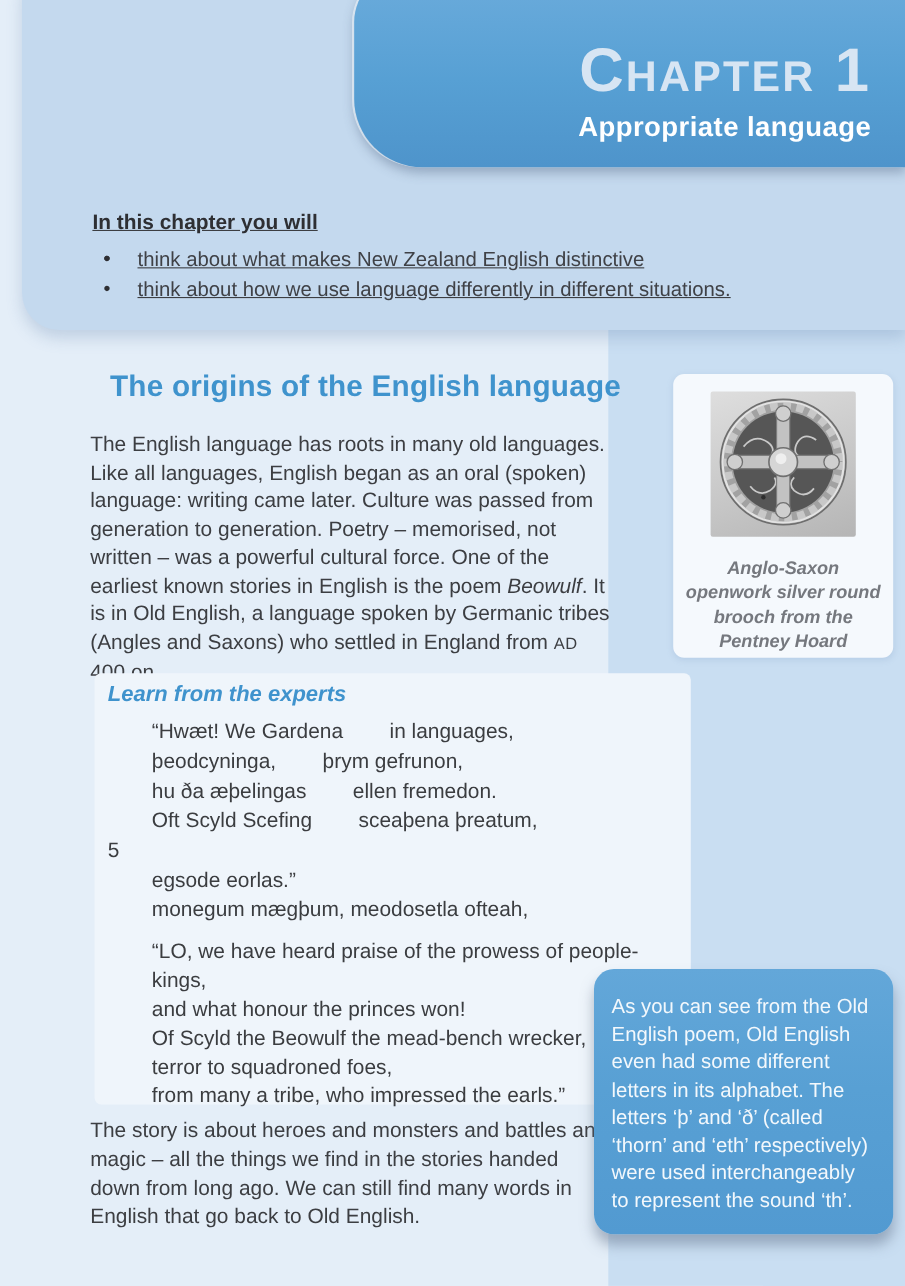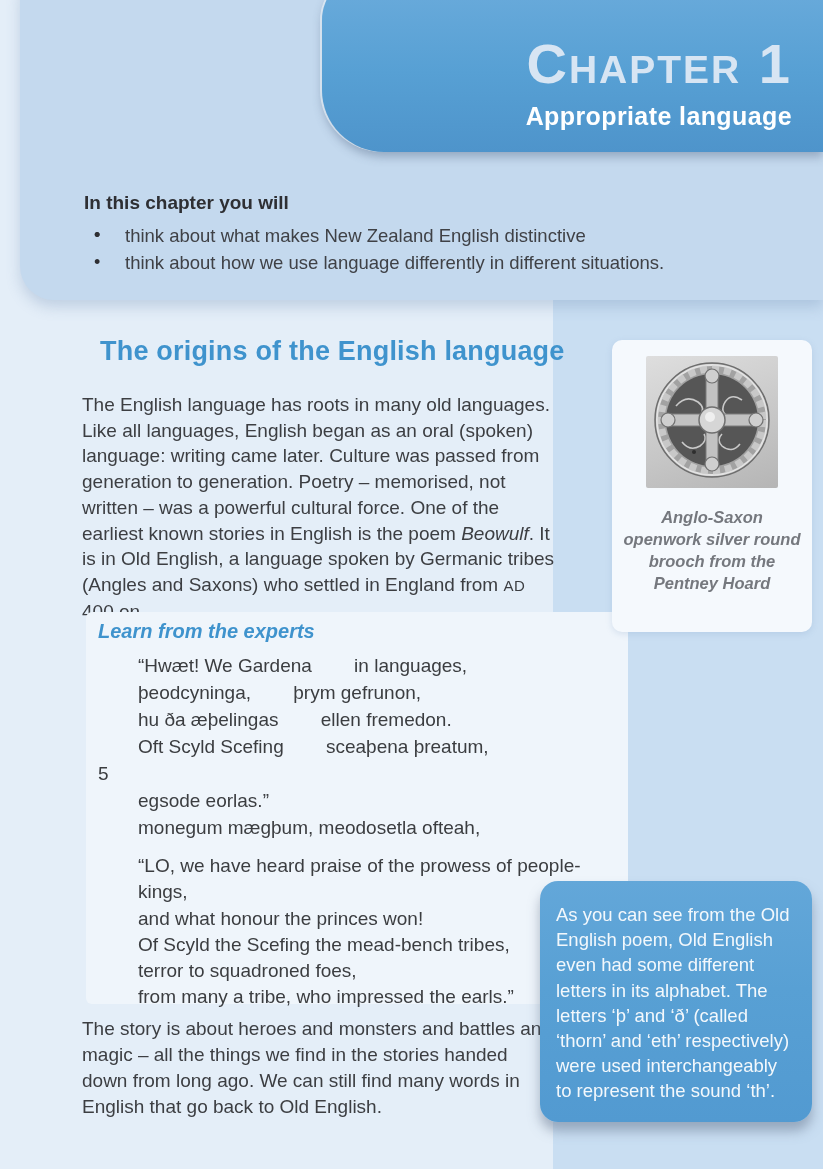--- a/index.html
+++ b/index.html
@@ -20,21 +20,21 @@
 
   .chapter-header{position:absolute;left:322px;top:-26px;width:501px;height:178px;
     background:linear-gradient(180deg,#6cacdc 0%,var(--header-blue) 55%,#4e94cb 100%);
     border-radius:46px 0 0 62px;
     box-shadow:-2px 0 0 rgba(244,249,253,0.55), 0 5px 10px rgba(90,110,140,0.45);
     text-align:right;padding:62px 31px 0 0;}
   .chapter-title{font-size:56px;font-weight:700;letter-spacing:2px;color:#d7e5f3;
     font-variant:small-caps;line-height:1;display:block;}
   .chapter-subtitle{font-size:25px;font-weight:700;letter-spacing:0.4px;color:#ffffff;margin-top:10px;}
 
-  .intro{position:absolute;left:84px;top:192px;width:600px;}
+  .intro{position:absolute;left:84px;top:192px;width:600px;text-decoration:underline;}
   .intro-heading{font-size:19px;font-weight:700;color:#2e2f33;}
   .intro-list{list-style:none;margin-top:8px;}
   .intro-list li{position:relative;padding-left:41px;font-size:18.5px;line-height:27px;color:#3f4146;}
   .intro-list li .bullet{position:absolute;left:10px;top:0;font-size:18px;color:#2e2f33;}
 
   .main-heading{position:absolute;left:100px;top:336px;font-size:27px;font-weight:700;color:var(--accent);letter-spacing:0.2px;}
 
   .para{font-size:19px;line-height:25.7px;color:var(--text);}
   .para-1{position:absolute;left:82px;top:392px;width:474px;}
   .italic{font-style:italic;}
@@ -42,21 +42,21 @@
   .closing{position:absolute;left:82px;top:1016px;width:474px;line-height:26px;}
 
   .expert-box{position:absolute;left:86px;top:612px;width:542px;height:392px;
     background:#eff5fb;border-radius:6px;padding:6px 24px 14px 8px;}
   .expert-heading{font-size:20px;font-weight:700;font-style:italic;color:var(--accent);margin:2px 0 0 4px;}
   .poem{margin:9px 0 0 44px;font-size:19px;line-height:27px;color:#3b3d40;}
   .poem .pline{white-space:pre-wrap;}
   .poem .line-number{margin-left:-40px;}
   .translation{margin:12px 0 0 44px;font-size:19px;line-height:26.3px;color:#3b3d40;}
 
-  .sidebar-box{position:absolute;left:612px;top:340px;width:200px;height:292px;
+  .sidebar-box{position:absolute;left:612px;top:340px;width:200px;height:258px;
     background:#f5f9fd;border-radius:10px;box-shadow:0 2px 6px rgba(120,150,190,0.22);}
   .photo{width:132px;height:132px;margin:16px auto 0 auto;
     background:linear-gradient(160deg,#dedede 0%,#c6c6c6 60%,#b5b5b5 100%);
     border-radius:2px;display:block;}
   .figure-caption{margin:18px 10px 0 10px;text-align:center;font-style:italic;font-weight:700;
     font-size:16.5px;line-height:22px;color:var(--caption-gray);}
 
   .note-box{position:absolute;left:540px;top:881px;width:272px;height:241px;
     background:linear-gradient(180deg,#63a7d9 0%,var(--note-blue) 45%,#529ad1 100%);
     border-radius:18px;box-shadow:0 9px 12px rgba(100,115,140,0.5);
@@ -96,21 +96,21 @@
       <div class="pline">þeodcyninga,        þrym gefrunon,</div>
       <div class="pline">hu ða æþelingas        ellen fremedon.</div>
       <div class="pline">Oft Scyld Scefing        sceaþena þreatum,</div>
       <div class="pline line-number">5</div>
       <div class="pline">egsode eorlas.”</div>
       <div class="pline">monegum mægþum, meodosetla ofteah,</div>
     </div>
     <div class="translation">
       <div>“LO, we have heard praise of the prowess of people-kings,</div>
       <div>and what honour the princes won!</div>
-      <div>Of Scyld the Scefing the mead-bench tribes,</div>
+      <div>Of Scyld the Beowulf the mead-bench wrecker,</div>
       <div>terror to squadroned foes,</div>
       <div>from many a tribe, who impressed the earls.”</div>
     </div>
   </div>
 
   <div class="sidebar-box">
     <div class="photo">
       <svg width="132" height="132" viewBox="0 0 132 132">
         <circle cx="66" cy="64" r="57" fill="#a2a2a2" stroke="#6e6e6e" stroke-width="1.5"></circle>
         <circle cx="66" cy="64" r="55" fill="none" stroke="#e3e3e3" stroke-width="2"></circle>

